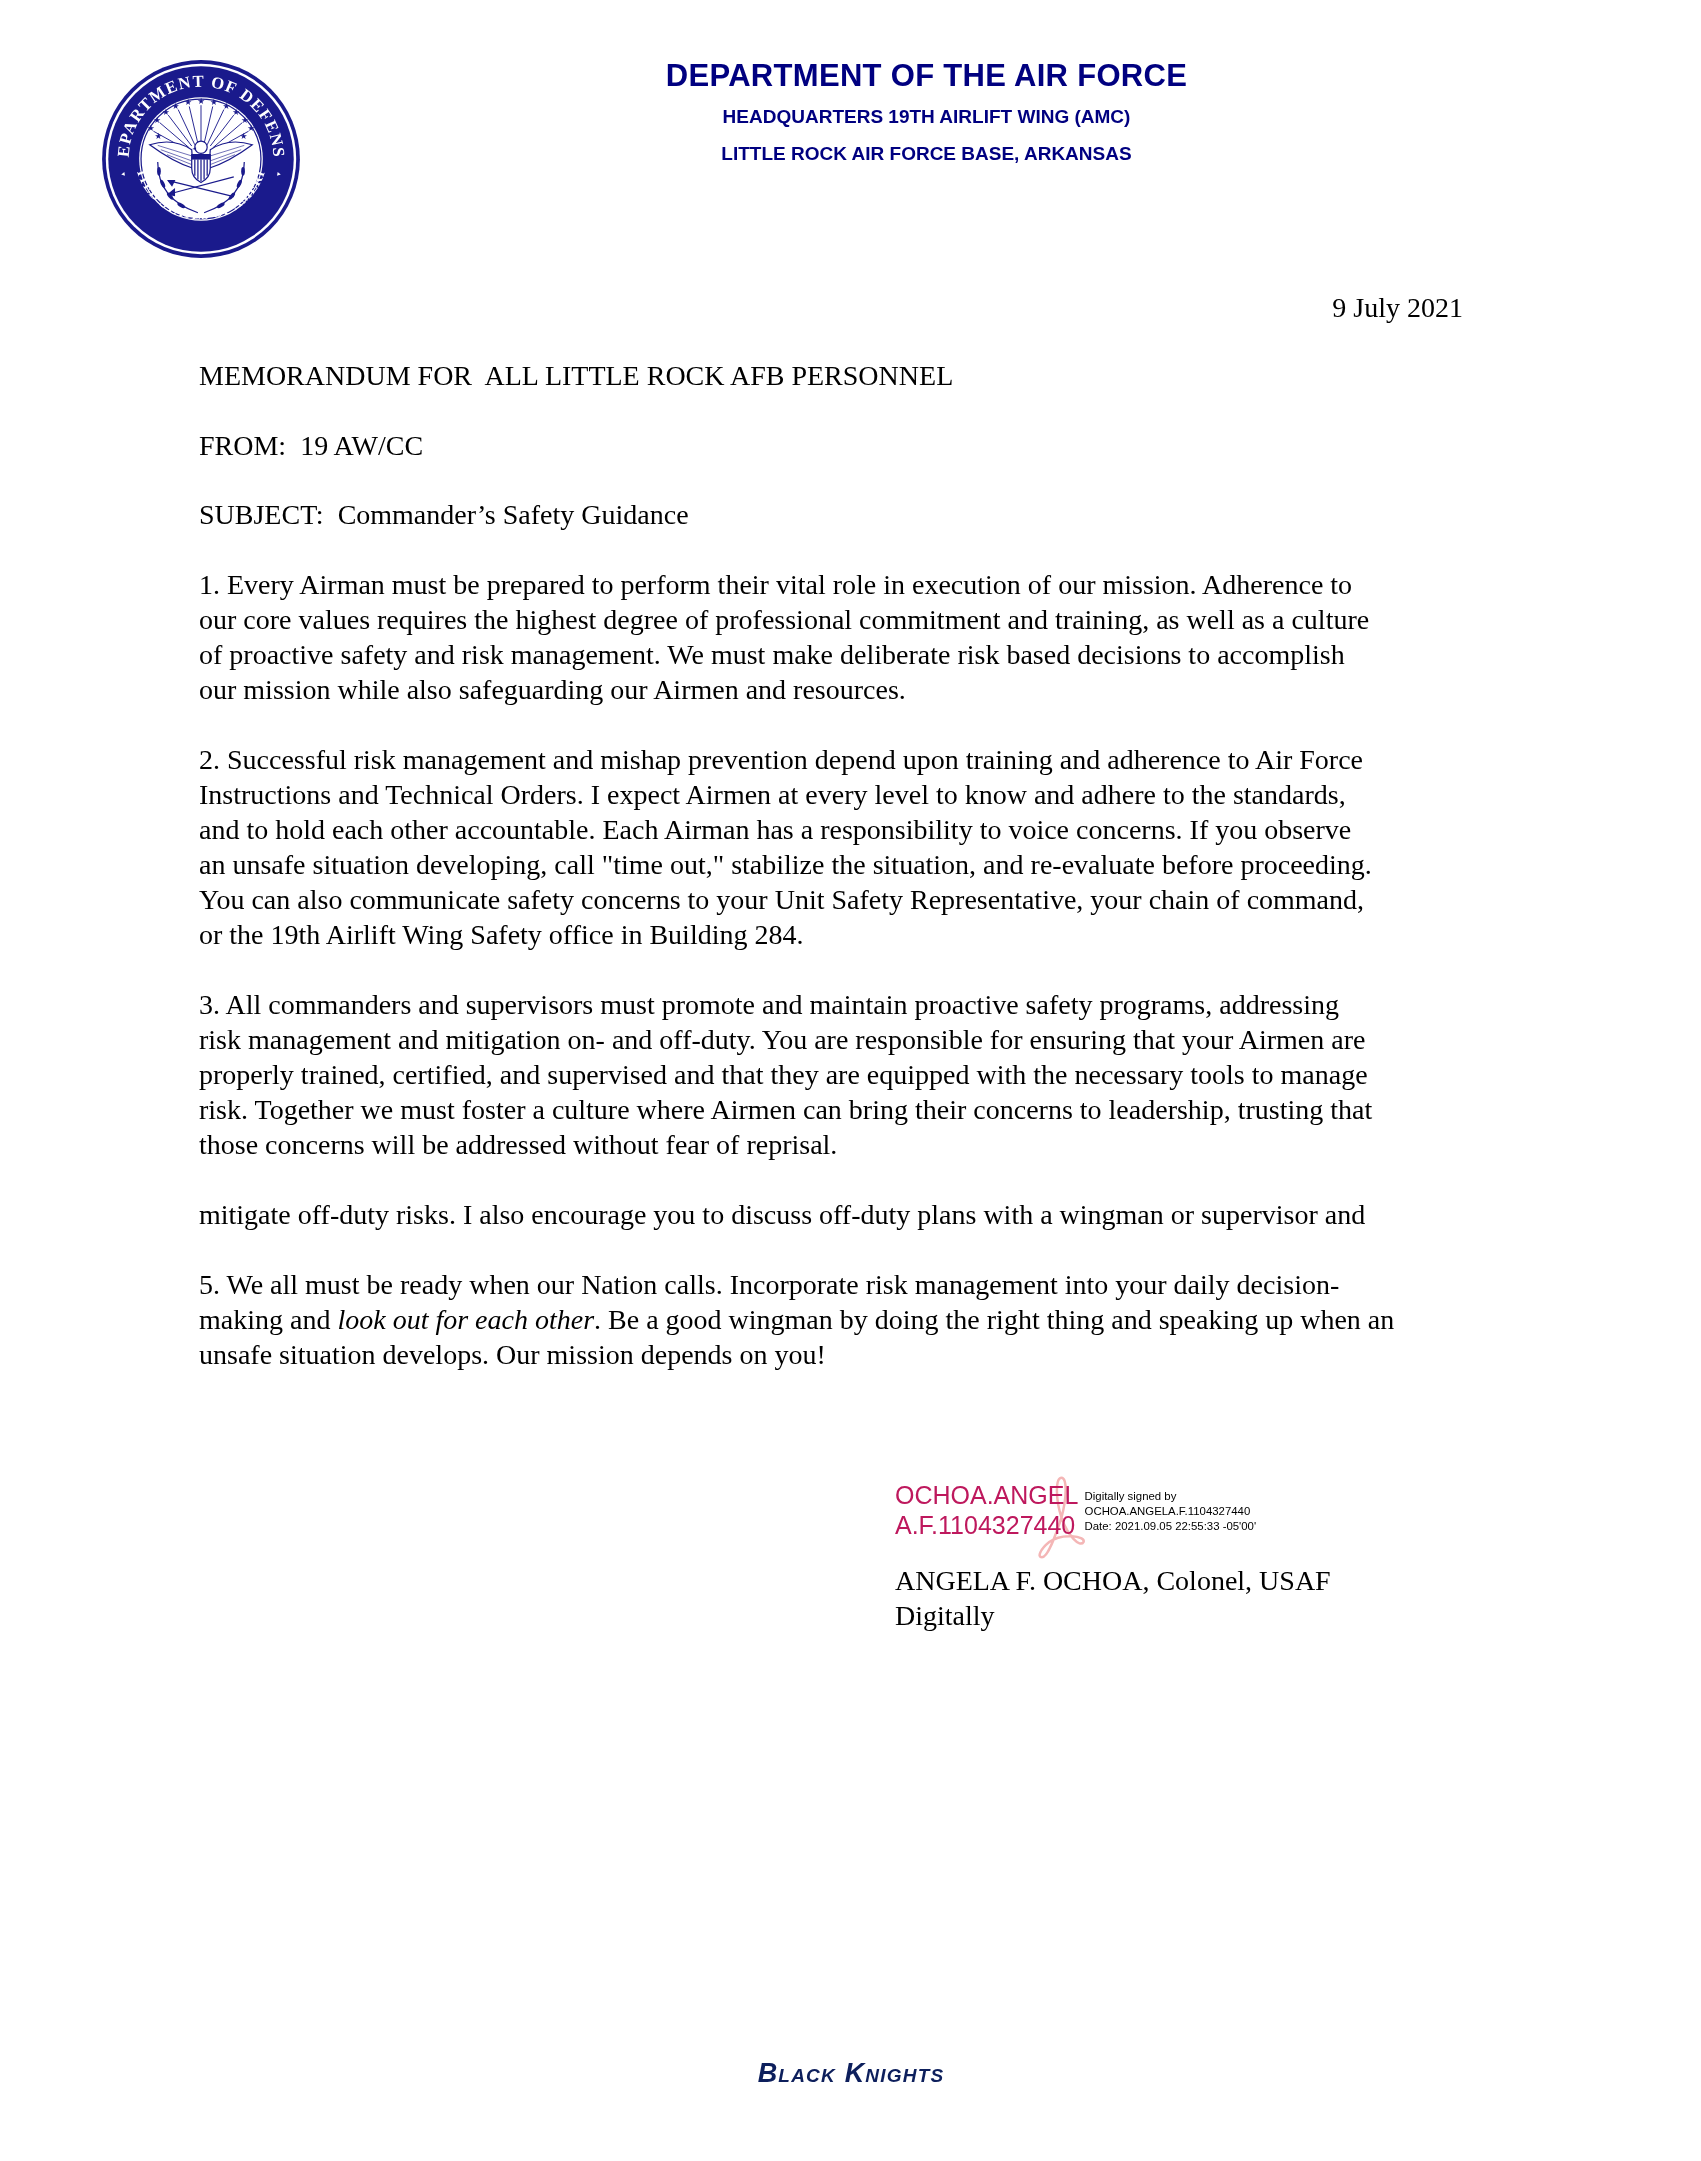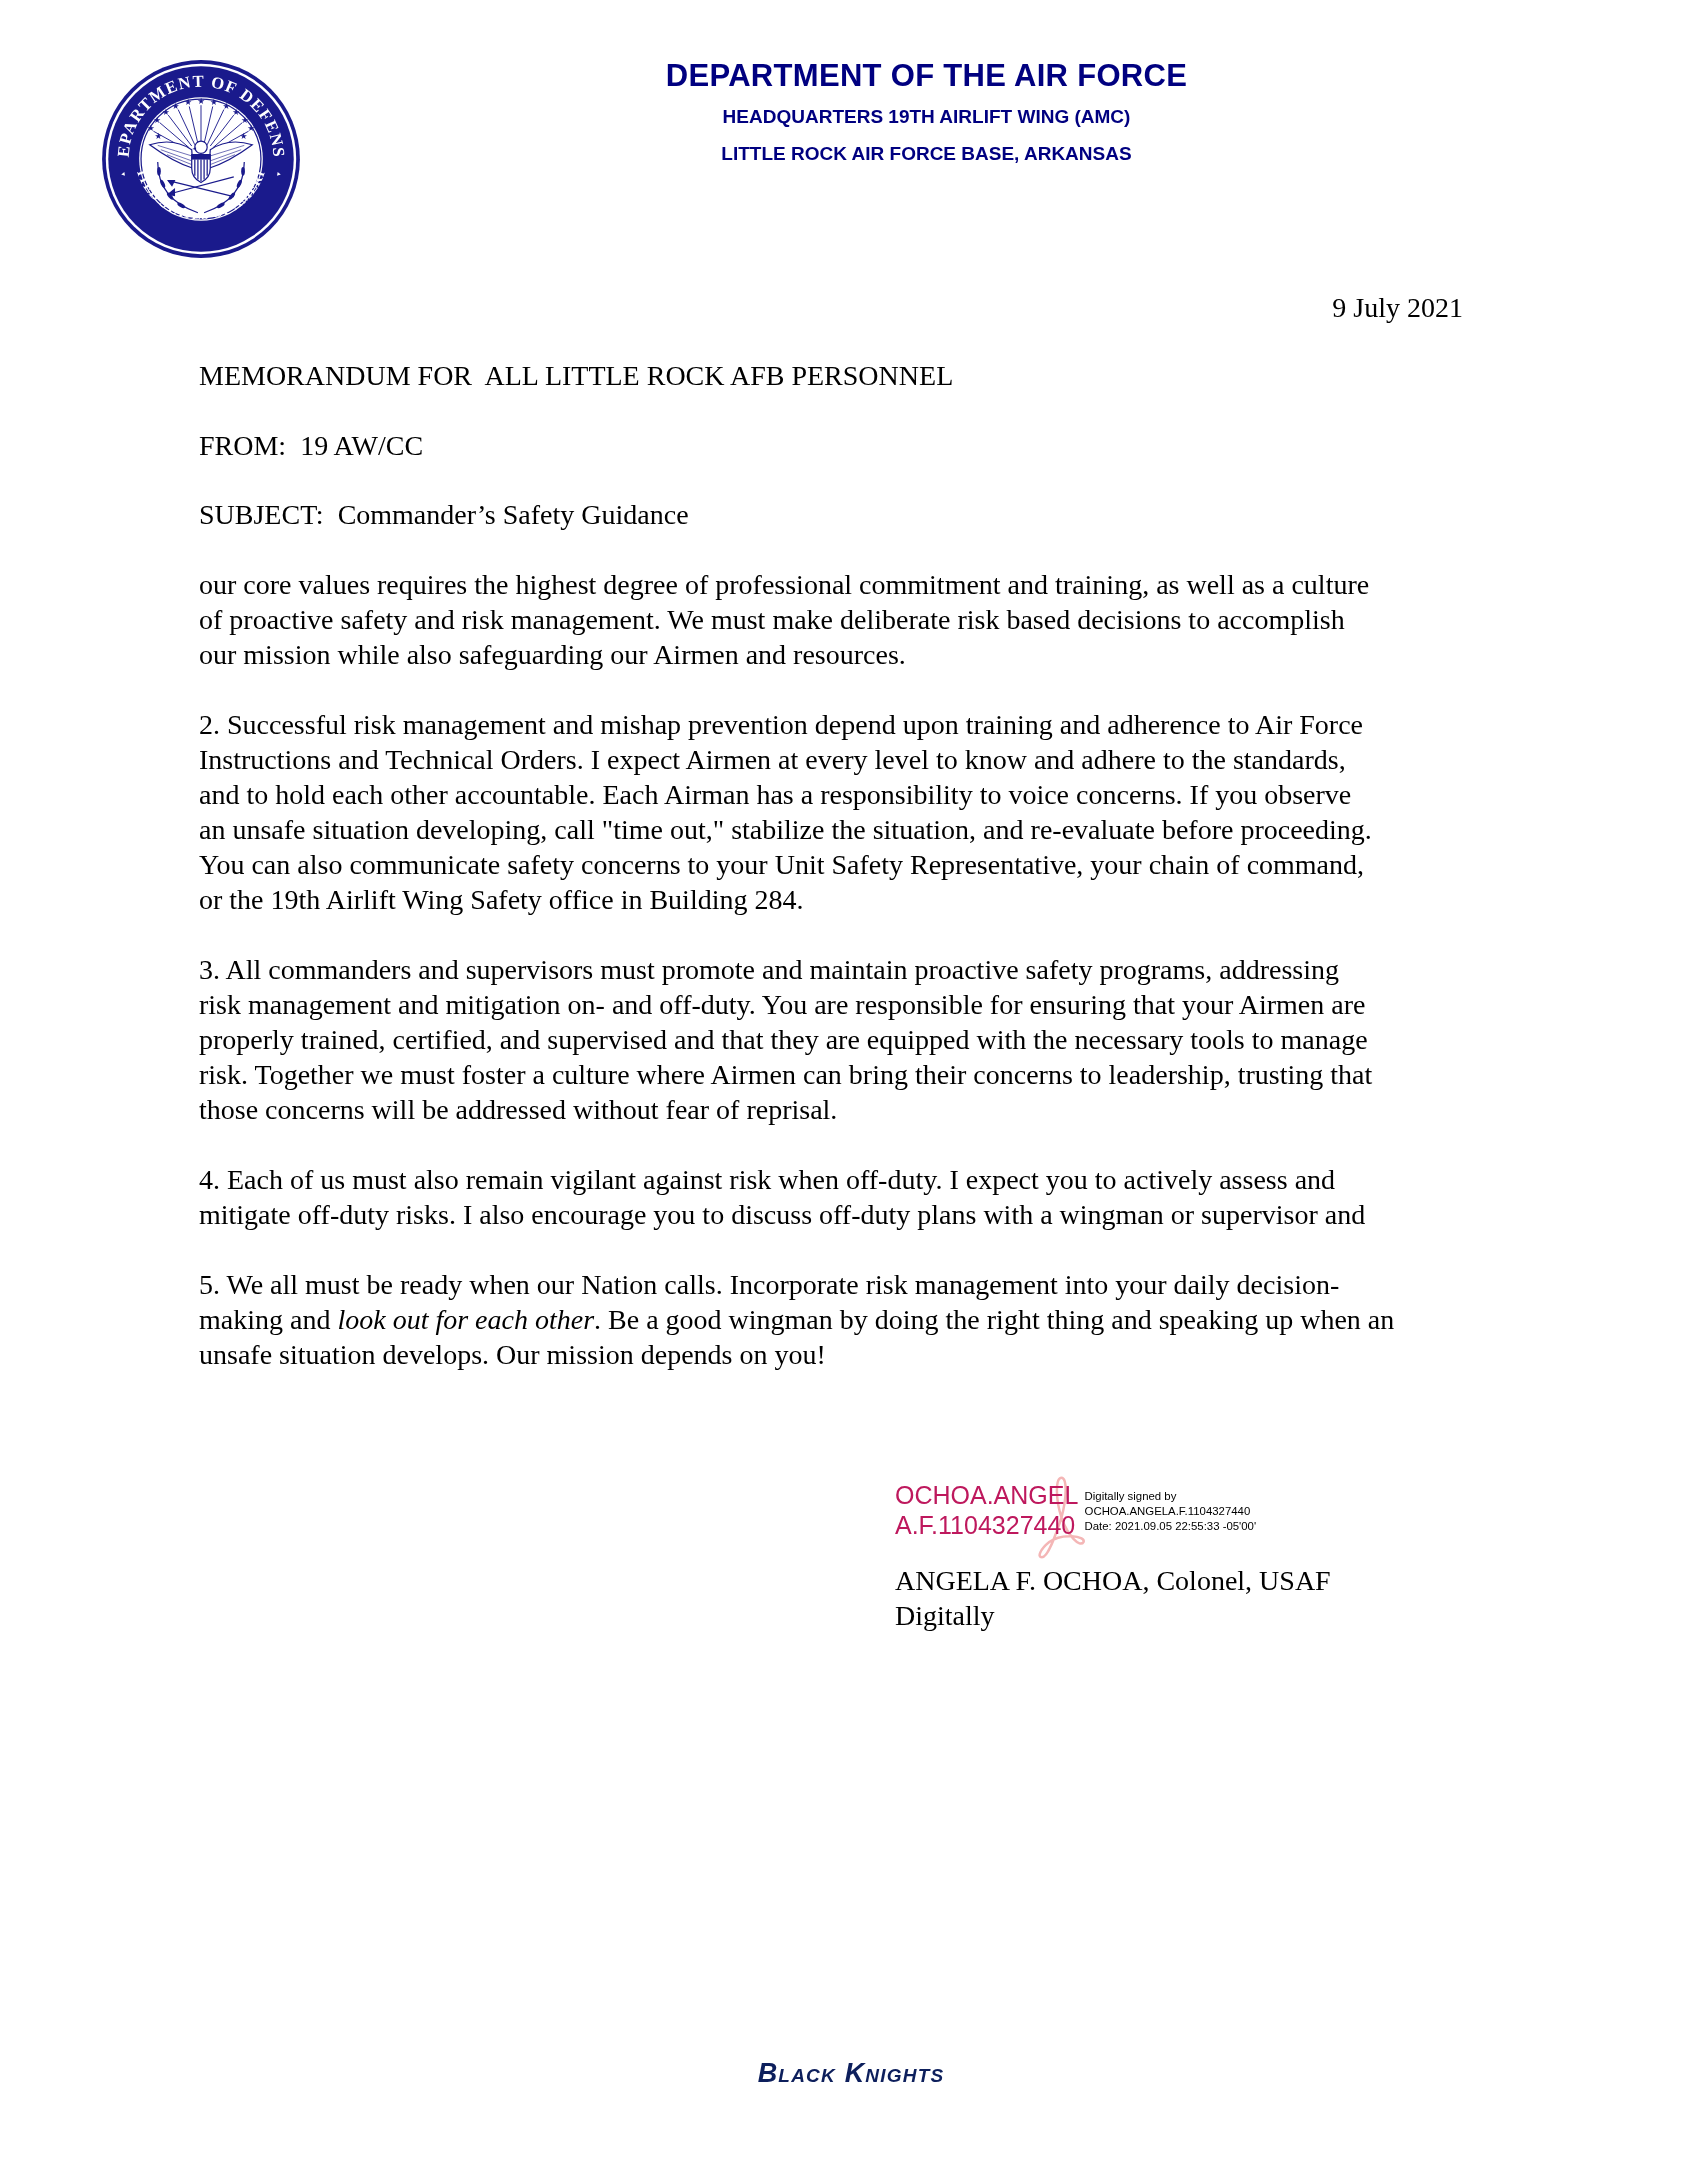--- a/index.html
+++ b/index.html
@@ -247,41 +247,41 @@
 </div>
 
 <div class="date">9 July 2021</div>
 
 <div class="memo-line" style="top:358px;">MEMORANDUM FOR  ALL LITTLE ROCK AFB PERSONNEL</div>
 <div class="memo-line" style="top:428px;">FROM:  19 AW/CC</div>
 <div class="memo-line" style="top:497px;">SUBJECT:  Commander’s Safety Guidance</div>
 
 <div class="body">
   <div class="para">
+    <span class="line">1.  Every Airman must be prepared to perform their vital role in execution of our mission.  Adherence to</span>
     <span class="line">our core values requires the highest degree of professional commitment and training, as well as a culture</span>
     <span class="line">of proactive safety and risk management.  We must make deliberate risk based decisions to accomplish</span>
     <span class="line">our mission while also safeguarding our Airmen and resources.</span>
   </div>
   <div class="para">
     <span class="line">2.  Successful risk management and mishap prevention depend upon training and adherence to Air Force</span>
     <span class="line">Instructions and Technical Orders. I expect Airmen at every level to know and adhere to the standards,</span>
     <span class="line">and to hold each other accountable.  Each Airman has a responsibility to voice concerns.  If you observe</span>
     <span class="line">an unsafe situation developing, call "time out," stabilize the situation, and re-evaluate before proceeding.</span>
     <span class="line">You can also communicate safety concerns to your Unit Safety Representative, your chain of command,</span>
     <span class="line">or the 19th Airlift Wing Safety office in Building 284.</span>
   </div>
   <div class="para">
     <span class="line">3.  All commanders and supervisors must promote and maintain proactive safety programs, addressing</span>
     <span class="line">risk management and mitigation on- and off-duty.  You are responsible for ensuring that your Airmen are</span>
     <span class="line">properly trained, certified, and supervised and that they are equipped with the necessary tools to manage</span>
     <span class="line">risk.  Together we must foster a culture where Airmen can bring their concerns to leadership, trusting that</span>
     <span class="line">those concerns will be addressed without fear of reprisal.</span>
   </div>
   <div class="para">
-    <span class="line">4.  Each of us must also remain vigilant against risk when off-duty.  I expect you to actively assess and</span>
     <span class="line">mitigate off-duty risks.  I also encourage you to discuss off-duty plans with a wingman or supervisor and</span>
   </div>
   <div class="para">
     <span class="line">5.  We all must be ready when our Nation calls.  Incorporate risk management into your daily decision-</span>
     <span class="line"><span>making and </span><em>look out for each other</em><span>. Be a good wingman by doing the right thing and speaking up when an</span></span>
     <span class="line">unsafe situation develops.  Our mission depends on you!</span>
   </div>
 </div>
 
 <div class="signature-block">

